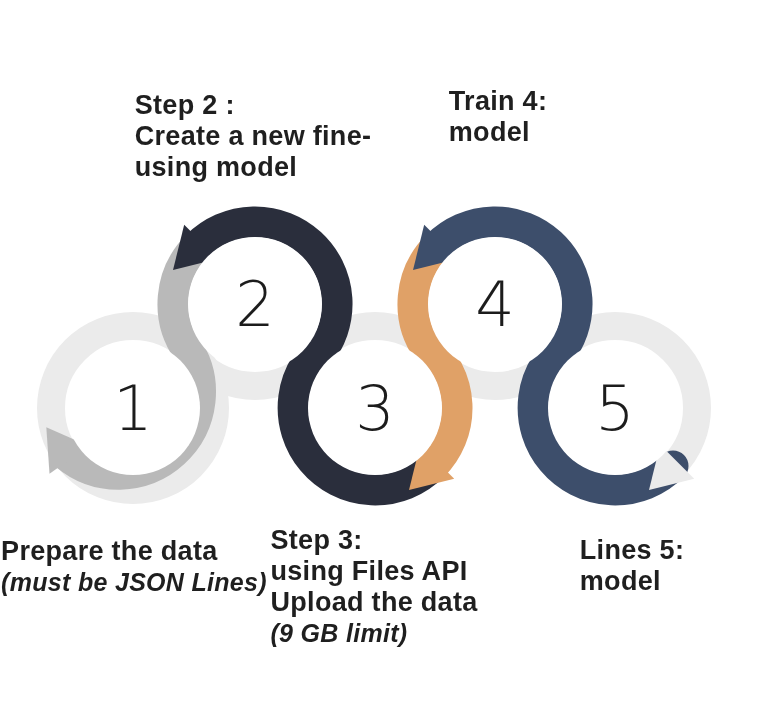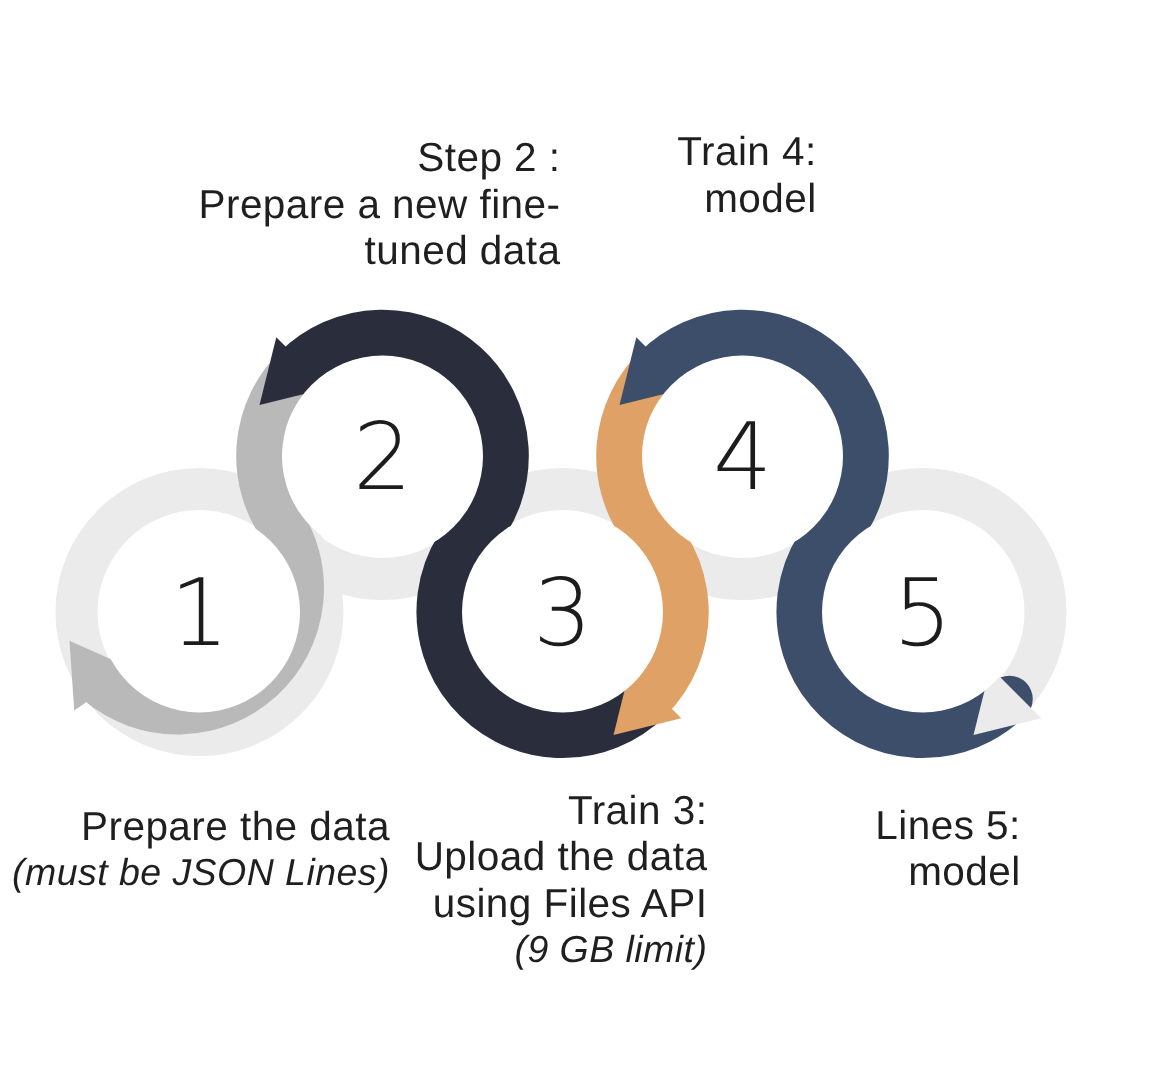--- a/index.html
+++ b/index.html
@@ -7,26 +7,27 @@
     position:relative;
     width:768px;height:715px;
     background:#ffffff;
     overflow:hidden;
     font-family:"Liberation Sans", sans-serif;
   }
   .stage svg{position:absolute;left:0;top:0;}
   .label{
     position:absolute;
     transform:translateX(-50%);
-    text-align:right;
+    text-align:left;
     font-size:27px;
     line-height:31px;
     color:#1f1f1f;
     white-space:nowrap;
     letter-spacing:0.3px;
+    font-weight:bold;
   }
   .label .note{
     font-style:italic;
     font-size:25px;
   }
   .num{
     font-family:"DejaVu Sans", sans-serif;
     font-weight:200;
     font-size:62px;
     fill:#1c1c1c;
@@ -69,38 +70,38 @@
 
     <text class="num" x="133" y="430" text-anchor="middle">1</text>
     <text class="num" x="255" y="326" text-anchor="middle">2</text>
     <text class="num" x="375" y="430" text-anchor="middle">3</text>
     <text class="num" x="495" y="326" text-anchor="middle">4</text>
     <text class="num" x="615" y="430" text-anchor="middle">5</text>
   </svg>
 
   <div class="label" style="left:253px;top:90px">
     <div>Step 2 :</div>
-    <div>Prepare a new fine-</div>
-    <div>tuned data</div>
+    <div>Create a new fine-</div>
+    <div>using model</div>
   </div>
 
   <div class="label" style="left:498px;top:86px">
     <div>Train 4:</div>
     <div>model</div>
   </div>
 
   <div class="label" style="left:134px;top:536px">
     <div>Prepare the data</div>
     <div class="note">(must be JSON Lines)</div>
   </div>
 
   <div class="label" style="left:374px;top:525px">
-    <div>Train 3:</div>
+    <div>Step 3:</div>
+    <div>using Files API</div>
     <div>Upload the data</div>
-    <div>using Files API</div>
     <div class="note">(9 GB limit)</div>
   </div>
 
   <div class="label" style="left:632px;top:535px">
     <div>Lines 5:</div>
     <div>model</div>
   </div>
 
 </div>
 

